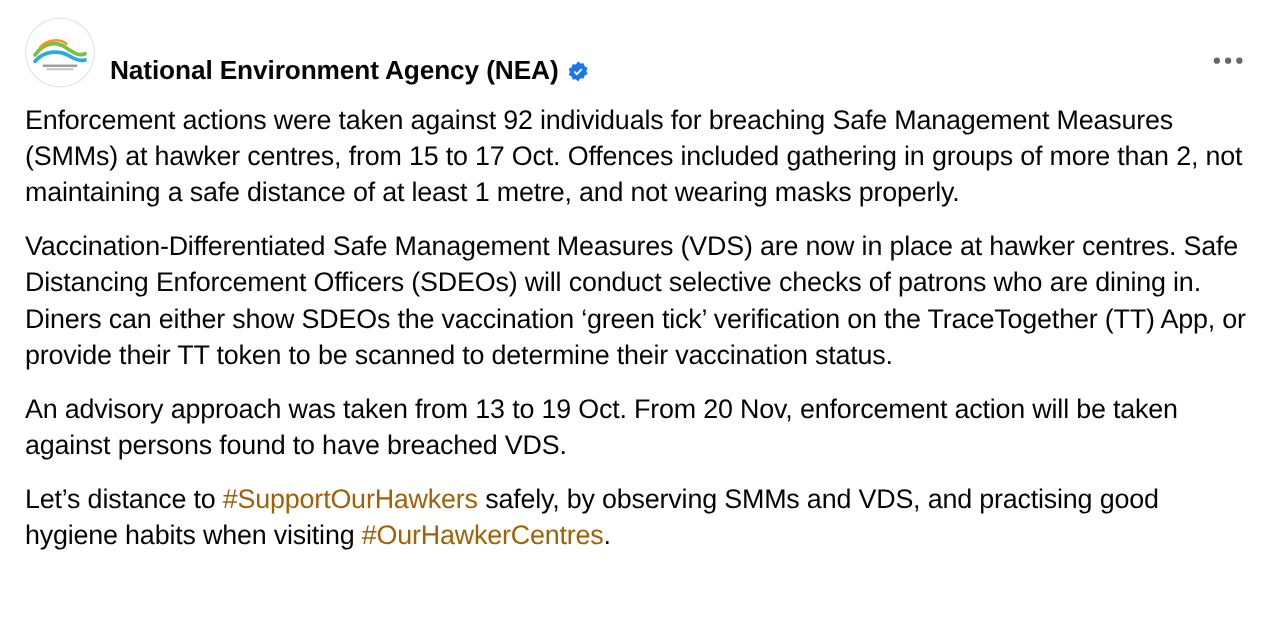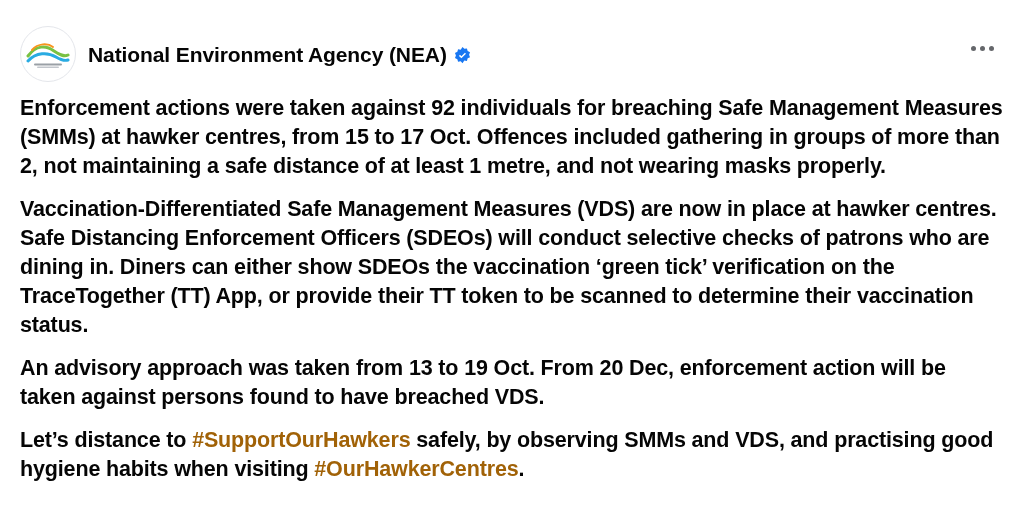--- a/index.html
+++ b/index.html
@@ -17,24 +17,23 @@
   }
   .post {
     width: 1024px;
     height: 507px;
     background: #ffffff;
     padding: 14px 20px 0 20px;
     position: relative;
   }
   .post-header {
     display: flex;
-    align-items: center;
+    align-items: flex-end;
     gap: 12px;
     padding: 0 0 10px 0;
-    margin-top: 12px;
   }
   .avatar {
     width: 56px;
     height: 56px;
     border-radius: 50%;
     background: #ffffff;
     border: 1px solid #e4e6eb;
     flex: 0 0 auto;
     position: relative;
     overflow: hidden;
@@ -119,21 +118,21 @@
   }
   .post-body {
     padding: 2px 0 0 0;
   }
   .post-body p {
     margin: 0 0 14px 0;
     font-size: 21.5px;
     line-height: 29px;
     color: #050505;
     letter-spacing: -0.15px;
-    font-weight: bold;
+    font-weight: normal;
   }
   .post-body p:last-child {
     margin-bottom: 0;
   }
   .hashtag {
     color: #a16207;
     text-decoration: none;
     cursor: pointer;
   }
 </style>
@@ -173,19 +172,19 @@
         <span></span>
     </div>
   </div>
 
   <div class="post-body">
 
     <p><span>Enforcement actions were taken against 92 individuals for breaching Safe Management Measures (SMMs) at hawker centres, from 15 to 17 Oct. Offences included gathering in groups of more than 2, not maintaining a safe distance of at least 1 metre, and not wearing masks properly.</span></p>
 
     <p><span>Vaccination-Differentiated Safe Management Measures (VDS) are now in place at hawker centres. Safe Distancing Enforcement Officers (SDEOs) will conduct selective checks of patrons who are dining in. Diners can either show SDEOs the vaccination ‘green tick’ verification on the TraceTogether (TT) App, or provide their TT token to be scanned to determine their vaccination status.</span></p>
 
-    <p><span>An advisory approach was taken from 13 to 19 Oct. From 20 Dec, enforcement action will be taken against persons found to have breached VDS.</span></p>
+    <p><span>An advisory approach was taken from 13 to 19 Oct. From 20 Nov, enforcement action will be taken against persons found to have breached VDS.</span></p>
 
     <p><span>Let’s distance to </span><a class="hashtag">#SupportOurHawkers</a><span> safely, by observing SMMs and VDS, and practising good hygiene habits when visiting </span><a class="hashtag">#OurHawkerCentres</a><span>.</span></p>
 
   </div>
 
 </div>
 
 </body></html>

